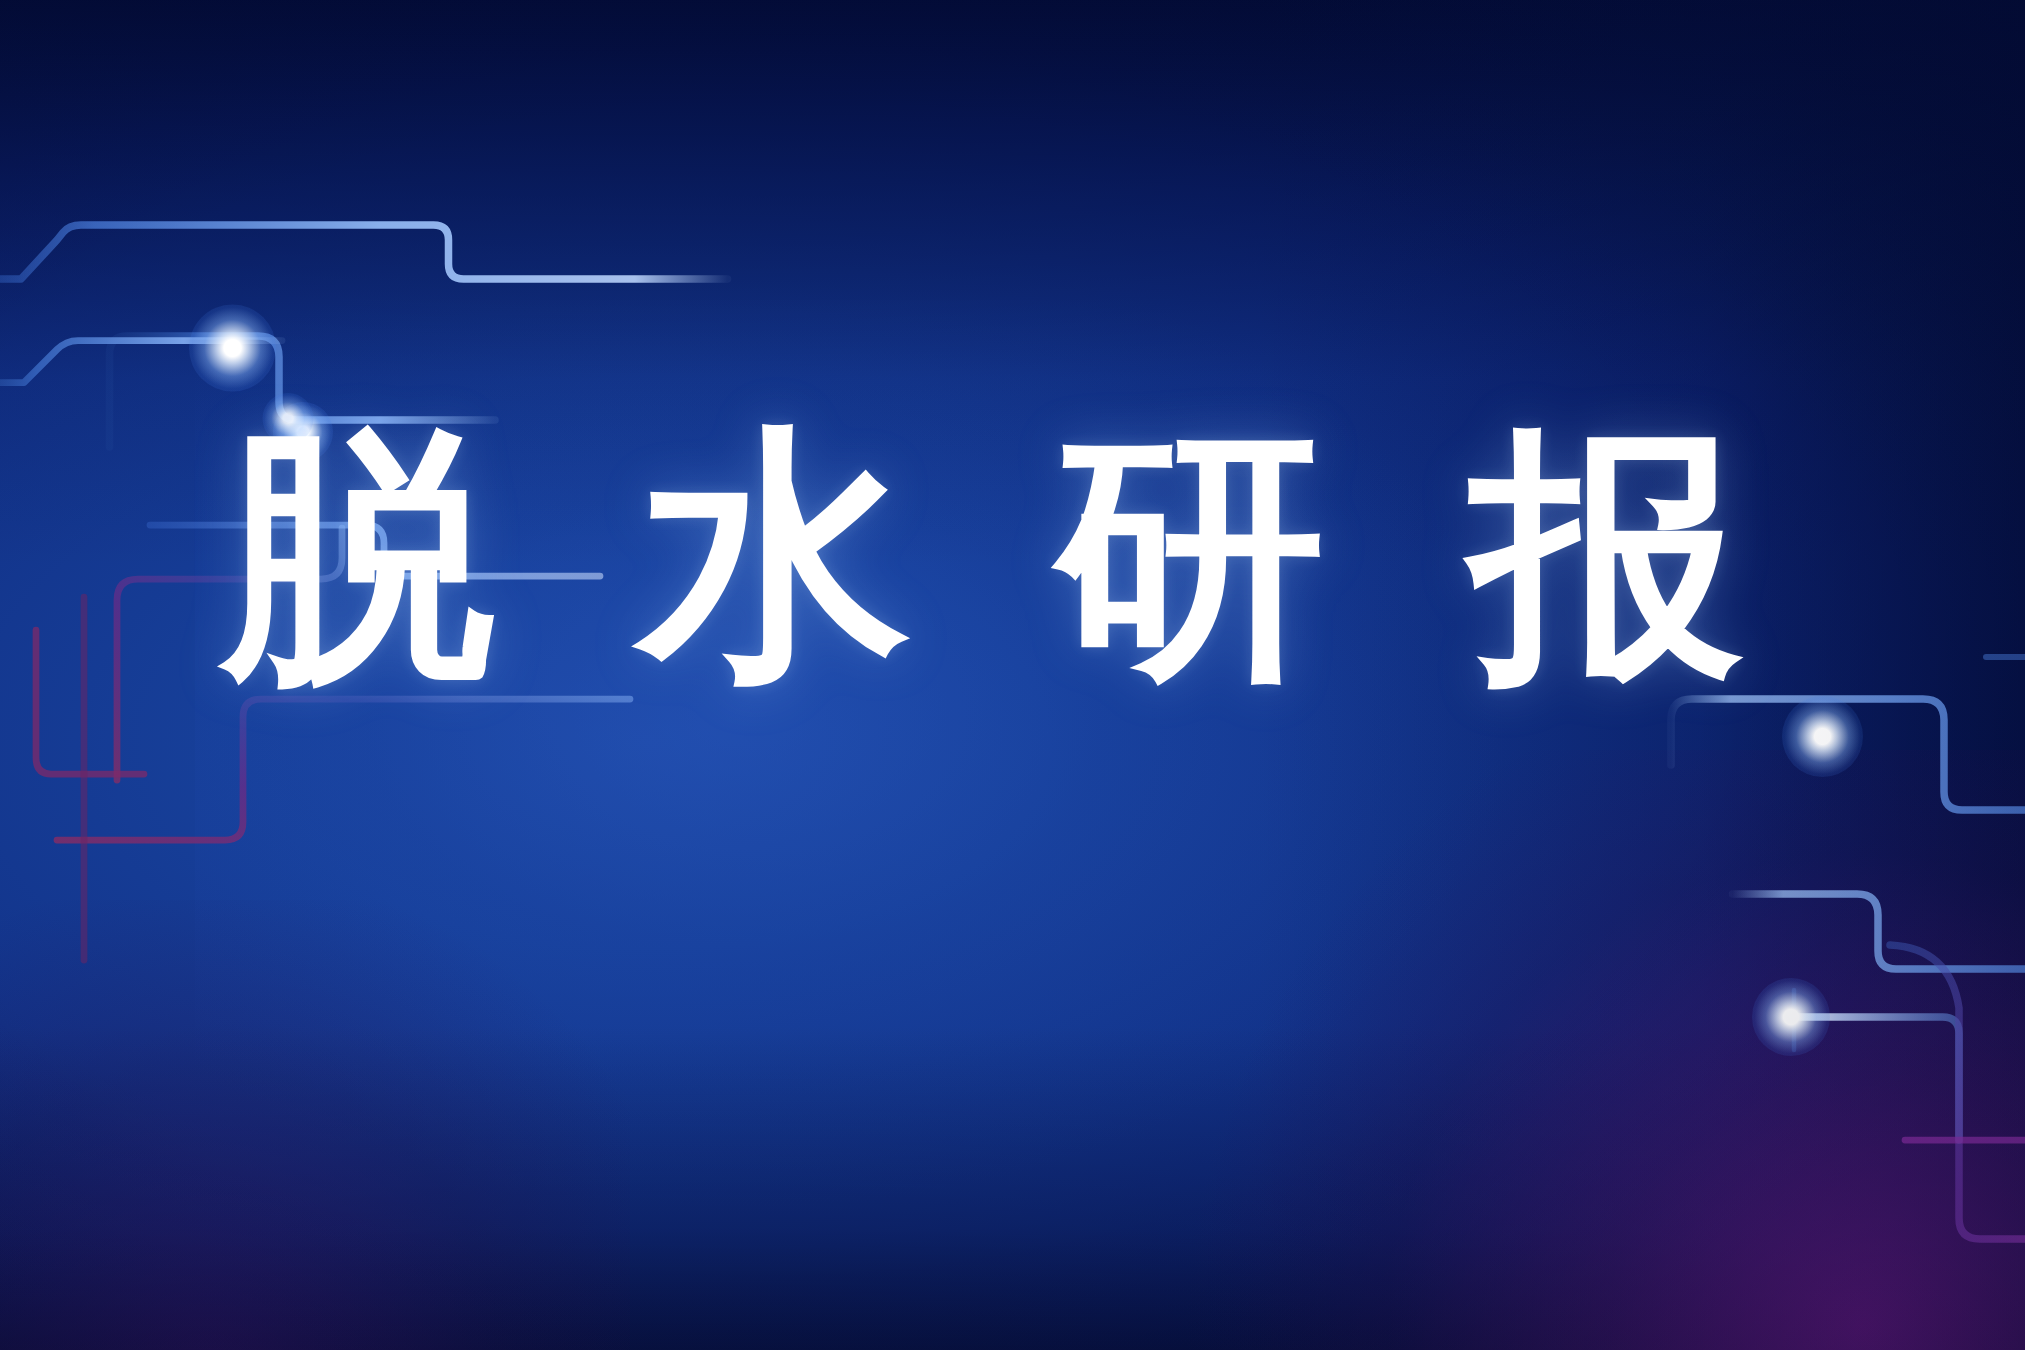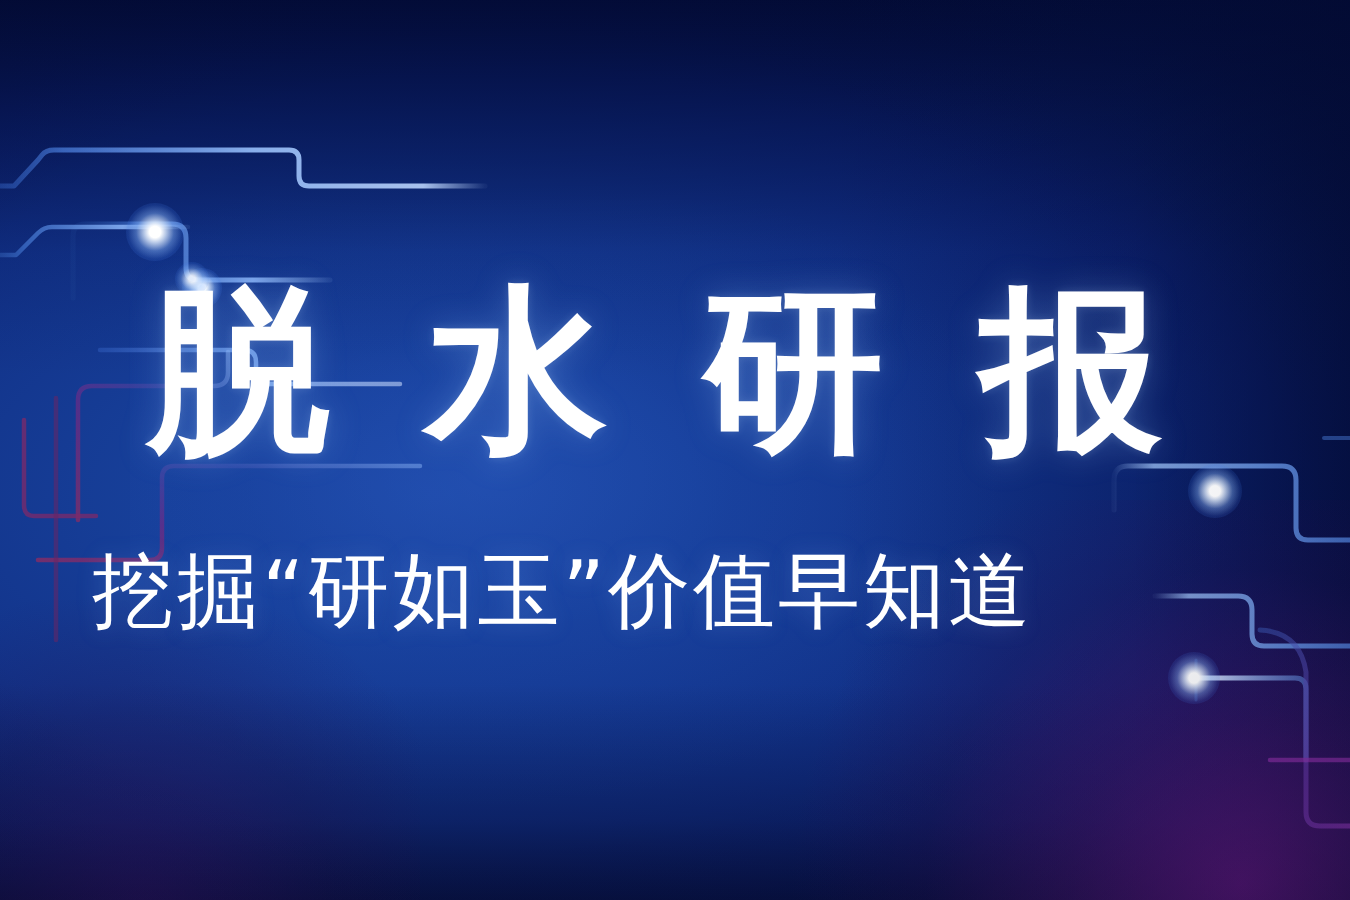--- a/index.html
+++ b/index.html
@@ -216,16 +216,15 @@
   <div class="node" style="left:126px; top:203px; width:58px; height:58px;"></div>
   <div class="node" style="left:182px; top:268px; width:40px; height:40px;"></div>
   <div class="node" style="left:175px; top:262px; width:34px; height:34px; opacity:.85;"></div>
   <div class="node" style="left:1188px; top:464px; width:54px; height:54px;"></div>
   <div class="node" style="left:1168px; top:652px; width:52px; height:52px;"></div>
 
   <div class="bg-vig"></div>
 
   <div class="text-wrap">
     <div class="title">脱 水 研 报</div>
-    <div class="subtitle">挖掘“研如玉”价值早知道</div>
   </div>
 
 </div>
 
 </body></html>

